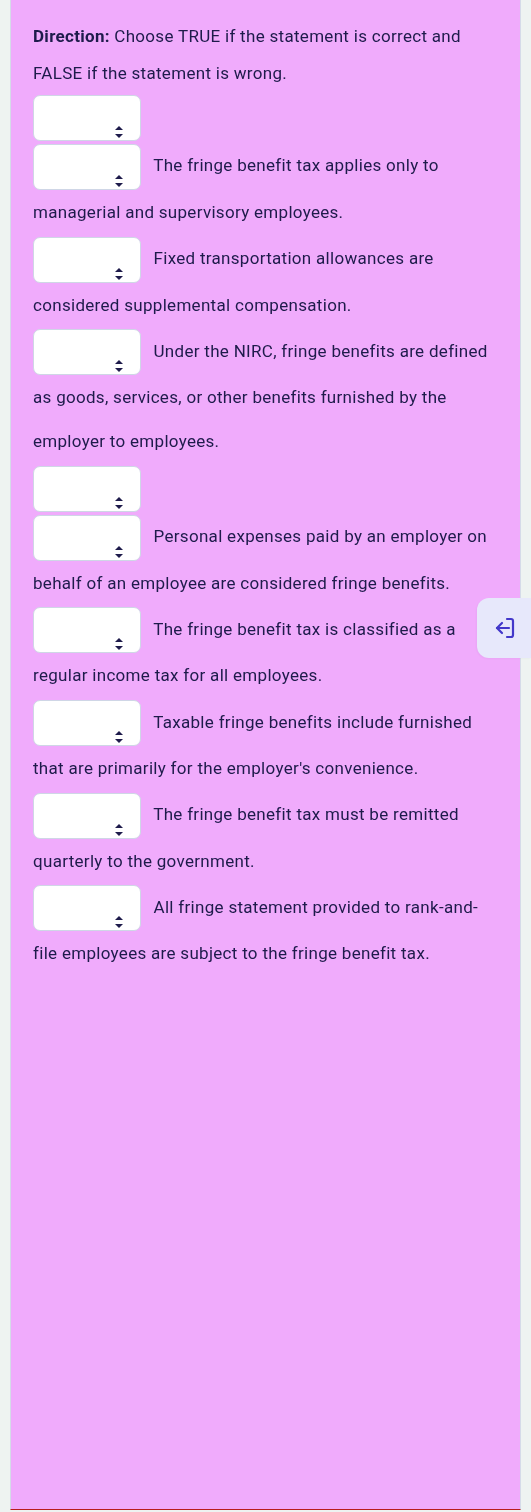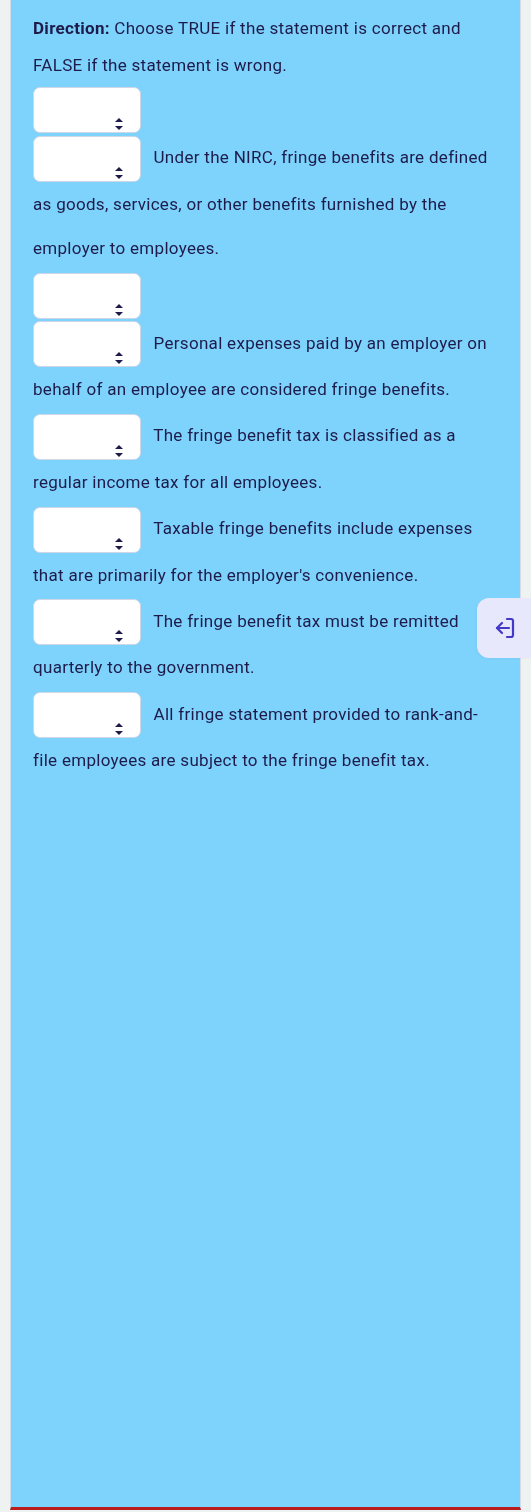--- a/index.html
+++ b/index.html
@@ -9,25 +9,25 @@
     height:1512px;
     background:#eef3f1;
     font-family:-apple-system,BlinkMacSystemFont,"Segoe UI",Roboto,Arial,sans-serif;
     color:#1e1b4b;
     position:relative;
   }
   .frame {
     position:absolute;
     left:10px; top:0;
     width:511px;
-    padding:10px 22px 18px 22px;
+    padding:18px 22px 18px 22px;
     border-left:1px solid #d5dbe8;
     border-right:1px solid #d5dbe8;
-    border-bottom:3px solid #b91c1c;
-    background:#7dd3fc;
+    border-bottom:1px solid #b91c1c;
+    background:#f0abfc;
     min-height:1510px;
   }
   .direction {
     font-size:17px;
     line-height:2.2;
     letter-spacing:0.3px;
     color:#1e1b4b;
   }
   .direction b { font-weight:700; }
   .qrow {
@@ -94,37 +94,45 @@
   </div>
 
   <div id="qcontainer">
       <div class="qrow"><span class="selwrap"><select><option></option><option>TRUE</option><option>FALSE</option></select><span class="chev"><svg viewBox="0 0 10 14" width="10" height="14">
               <path d="M5 1 L1 5 L9 5 Z" fill="#1e1b4b"></path>
               <path d="M5 13 L1 9 L9 9 Z" fill="#1e1b4b"></path>
             </svg></span></span> </div>
       <div class="qrow"><span class="selwrap"><select><option></option><option>TRUE</option><option>FALSE</option></select><span class="chev"><svg viewBox="0 0 10 14" width="10" height="14">
               <path d="M5 1 L1 5 L9 5 Z" fill="#1e1b4b"></path>
               <path d="M5 13 L1 9 L9 9 Z" fill="#1e1b4b"></path>
+            </svg></span></span> <span>The fringe benefit tax applies only to managerial and supervisory employees.</span></div>
+      <div class="qrow"><span class="selwrap"><select><option></option><option>TRUE</option><option>FALSE</option></select><span class="chev"><svg viewBox="0 0 10 14" width="10" height="14">
+              <path d="M5 1 L1 5 L9 5 Z" fill="#1e1b4b"></path>
+              <path d="M5 13 L1 9 L9 9 Z" fill="#1e1b4b"></path>
+            </svg></span></span> <span>Fixed transportation allowances are considered supplemental compensation.</span></div>
+      <div class="qrow"><span class="selwrap"><select><option></option><option>TRUE</option><option>FALSE</option></select><span class="chev"><svg viewBox="0 0 10 14" width="10" height="14">
+              <path d="M5 1 L1 5 L9 5 Z" fill="#1e1b4b"></path>
+              <path d="M5 13 L1 9 L9 9 Z" fill="#1e1b4b"></path>
             </svg></span></span> <span>Under the NIRC, fringe benefits are defined as goods, services, or other benefits furnished by the employer to employees.</span></div>
       <div class="qrow"><span class="selwrap"><select><option></option><option>TRUE</option><option>FALSE</option></select><span class="chev"><svg viewBox="0 0 10 14" width="10" height="14">
               <path d="M5 1 L1 5 L9 5 Z" fill="#1e1b4b"></path>
               <path d="M5 13 L1 9 L9 9 Z" fill="#1e1b4b"></path>
             </svg></span></span> </div>
       <div class="qrow"><span class="selwrap"><select><option></option><option>TRUE</option><option>FALSE</option></select><span class="chev"><svg viewBox="0 0 10 14" width="10" height="14">
               <path d="M5 1 L1 5 L9 5 Z" fill="#1e1b4b"></path>
               <path d="M5 13 L1 9 L9 9 Z" fill="#1e1b4b"></path>
             </svg></span></span> <span>Personal expenses paid by an employer on behalf of an employee are considered fringe benefits.</span></div>
       <div class="qrow"><span class="selwrap"><select><option></option><option>TRUE</option><option>FALSE</option></select><span class="chev"><svg viewBox="0 0 10 14" width="10" height="14">
               <path d="M5 1 L1 5 L9 5 Z" fill="#1e1b4b"></path>
               <path d="M5 13 L1 9 L9 9 Z" fill="#1e1b4b"></path>
             </svg></span></span> <span>The fringe benefit tax is classified as a regular income tax for all employees.</span></div>
       <div class="qrow"><span class="selwrap"><select><option></option><option>TRUE</option><option>FALSE</option></select><span class="chev"><svg viewBox="0 0 10 14" width="10" height="14">
               <path d="M5 1 L1 5 L9 5 Z" fill="#1e1b4b"></path>
               <path d="M5 13 L1 9 L9 9 Z" fill="#1e1b4b"></path>
-            </svg></span></span> <span>Taxable fringe benefits include expenses that are primarily for the employer's convenience.</span></div>
+            </svg></span></span> <span>Taxable fringe benefits include furnished that are primarily for the employer's convenience.</span></div>
       <div class="qrow"><span class="selwrap"><select><option></option><option>TRUE</option><option>FALSE</option></select><span class="chev"><svg viewBox="0 0 10 14" width="10" height="14">
               <path d="M5 1 L1 5 L9 5 Z" fill="#1e1b4b"></path>
               <path d="M5 13 L1 9 L9 9 Z" fill="#1e1b4b"></path>
             </svg></span></span> <span>The fringe benefit tax must be remitted quarterly to the government.</span></div>
       <div class="qrow"><span class="selwrap"><select><option></option><option>TRUE</option><option>FALSE</option></select><span class="chev"><svg viewBox="0 0 10 14" width="10" height="14">
               <path d="M5 1 L1 5 L9 5 Z" fill="#1e1b4b"></path>
               <path d="M5 13 L1 9 L9 9 Z" fill="#1e1b4b"></path>
             </svg></span></span> <span>All fringe statement provided to rank-and-file employees are subject to the fringe benefit tax.</span></div>
     </div>
 </div>

